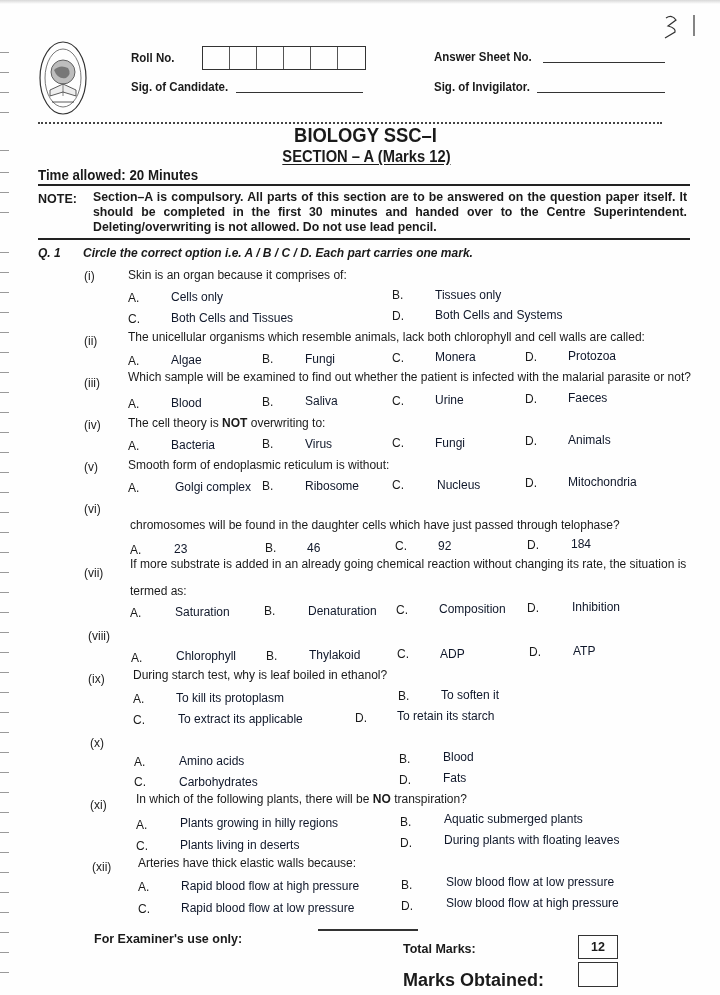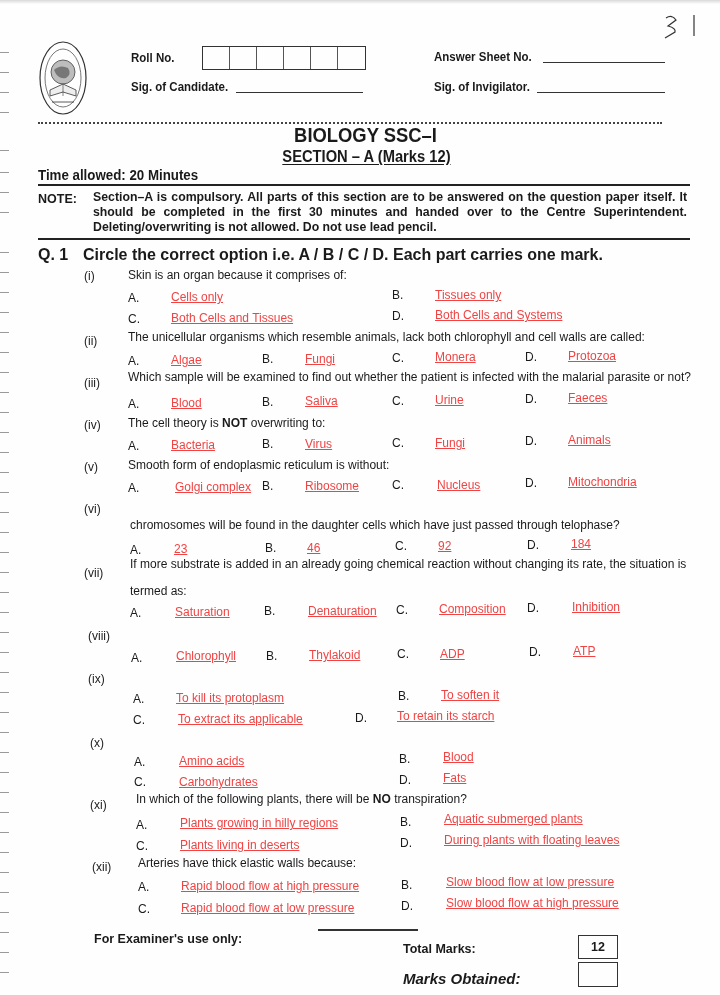--- a/index.html
+++ b/index.html
@@ -26,33 +26,33 @@
   .title.main { top: 124px; font-size: 20px; padding-left: 12px; transform: scaleX(0.92); }
   .title.sub { top: 148px; font-size: 16px; padding-left: 12px; }
   .title.sub span { text-decoration: underline; text-underline-offset: 2px; display: inline-block; transform: scaleX(0.92); }
 
   .time { position: absolute; left: 38px; top: 167px; font-size: 14px; font-weight: bold; transform: scaleX(0.95); transform-origin: left; }
   .rule { position: absolute; height: 2px; background: #222; }
 
   .note-label { position: absolute; left: 38px; top: 192px; font-size: 12.5px; font-weight: bold; }
   .note-text { position: absolute; left: 93px; top: 190px; width: 594px; font-size: 12.3px; font-weight: bold; line-height: 15px; text-align: justify; text-align-last: left; }
 
-  .q-head { position: absolute; left: 38px; top: 246px; font-size: 16px; font-weight: bold; }
+  .q-head { position: absolute; left: 38px; top: 246px; font-size: 12px; font-weight: bold; font-style: italic; }
   .q-head .num { display: inline-block; width: 45px; }
 
   .part-num { position: absolute; left: 84px; font-size: 12px; color: #222; }
   .stem { position: absolute; left: 128px; font-size: 12px; color: #1a1a1a; white-space: nowrap; }
   .stem b { font-weight: bold; }
   .opt-l { position: absolute; font-size: 12px; color: #1a1a1a; }
-  .opt-t { position: absolute; font-size: 12px; color: #ef4444; white-space: nowrap; text-decoration: underline; }
+  .opt-t { position: absolute; font-size: 12px; color: #0f172a; white-space: nowrap; }
 
   .examiner { position: absolute; left: 94px; top: 932px; font-size: 12.5px; font-weight: bold; }
   .sep-short { position: absolute; left: 318px; top: 929px; width: 100px; height: 1.5px; background: #333; }
   .tm-label { position: absolute; left: 403px; top: 942px; font-size: 12.5px; font-weight: bold; }
-  .mo-label { position: absolute; left: 403px; top: 970px; font-size: 15px; font-weight: bold; font-style: italic; }
+  .mo-label { position: absolute; left: 403px; top: 970px; font-size: 18px; font-weight: bold; }
   .box { position: absolute; left: 578px; width: 40px; border: 1.3px solid #333; font-size: 12.5px; font-weight: bold; text-align: center; }
   .box.total { top: 935px; height: 24px; line-height: 22px; }
   .box.obt { top: 962px; height: 25px; }
 </style>
 </head>
 <body>
 
 <div class="page">
   <div class="topshade"></div>
 
@@ -234,20 +234,21 @@
   <div class="opt-l" style="left:131px; top:651px">A.</div>
   <div class="opt-t" style="left:176px; top:649px">Chlorophyll</div>
   <div class="opt-l" style="left:266px; top:649px">B.</div>
   <div class="opt-t" style="left:309px; top:648px">Thylakoid</div>
   <div class="opt-l" style="left:397px; top:647px">C.</div>
   <div class="opt-t" style="left:440px; top:647px">ADP</div>
   <div class="opt-l" style="left:529px; top:645px">D.</div>
   <div class="opt-t" style="left:573px; top:644px">ATP</div>
 
   <div class="part-num" style="top:672px; left:88px">(ix)</div>
+  <div class="stem" style="top:668px; left:133px">During starch test, why is leaf boiled in ethanol?</div>
   <div class="opt-l" style="left:133px; top:692px">A.</div>
   <div class="opt-t" style="left:176px; top:691px">To kill its protoplasm</div>
   <div class="opt-l" style="left:398px; top:689px">B.</div>
   <div class="opt-t" style="left:441px; top:688px">To soften it</div>
   <div class="opt-l" style="left:133px; top:713px">C.</div>
   <div class="opt-t" style="left:178px; top:712px">To extract its applicable</div>
   <div class="opt-l" style="left:355px; top:711px">D.</div>
   <div class="opt-t" style="left:397px; top:709px">To retain its starch</div>
 
   <div class="part-num" style="top:736px; left:90px">(x)</div>

